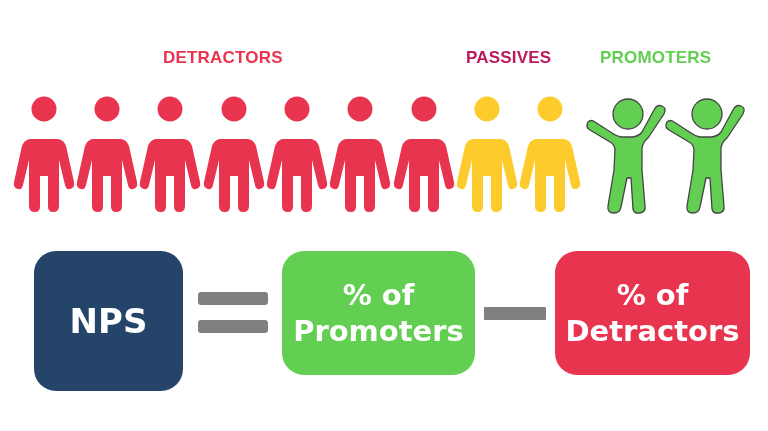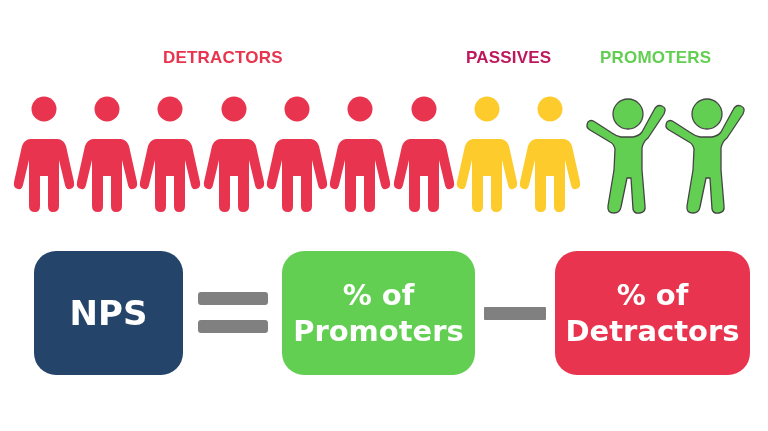--- a/index.html
+++ b/index.html
@@ -65,21 +65,21 @@
       </g>
     </svg>
     <svg class="figure" width="84" height="120" viewBox="0 0 84 120" style="left: 663px; top: 96px;">
       <g fill="#63CF52" stroke="#444" stroke-width="1.3" stroke-linejoin="round">
         <path d="M4,26 Q1,31 6,34 L26,46 Q30,48 31,53 L30,74 L24,110 Q23,117 30,117 Q36,117 37,111 L43,82 L47,82 L49,113 Q50,118 56,117 Q62,116 61,110 L58,74 L58,52 Q59,46 64,42 L80,18 Q83,12 78,10 Q73,8 70,14 L58,36 Q55,40 49,41 L37,41 Q32,40 28,37 L11,26 Q7,23 4,26 Z"></path>
         <circle cx="44" cy="18" r="15"></circle>
       </g>
     </svg>
   </div>
 
-<div class="box" style="left:34px; top:251px; width:149px; height:124px; background:#24446A; font-size:34px;">
+<div class="box" style="left:34px; top:251px; width:149px; height:140px; background:#24446A; font-size:34px;">
   <span>NPS</span>
 </div>
 
 <div class="bar" style="left:198px; top:292px; width:70px; height:13px;"></div>
 <div class="bar" style="left:198px; top:320px; width:70px; height:13px;"></div>
 
 <div class="box" style="left:282px; top:251px; width:193px; height:124px; background:#63CF52; font-size:29px;">
   <span class="line">% of</span>
   <span class="line">Promoters</span>
 </div>

